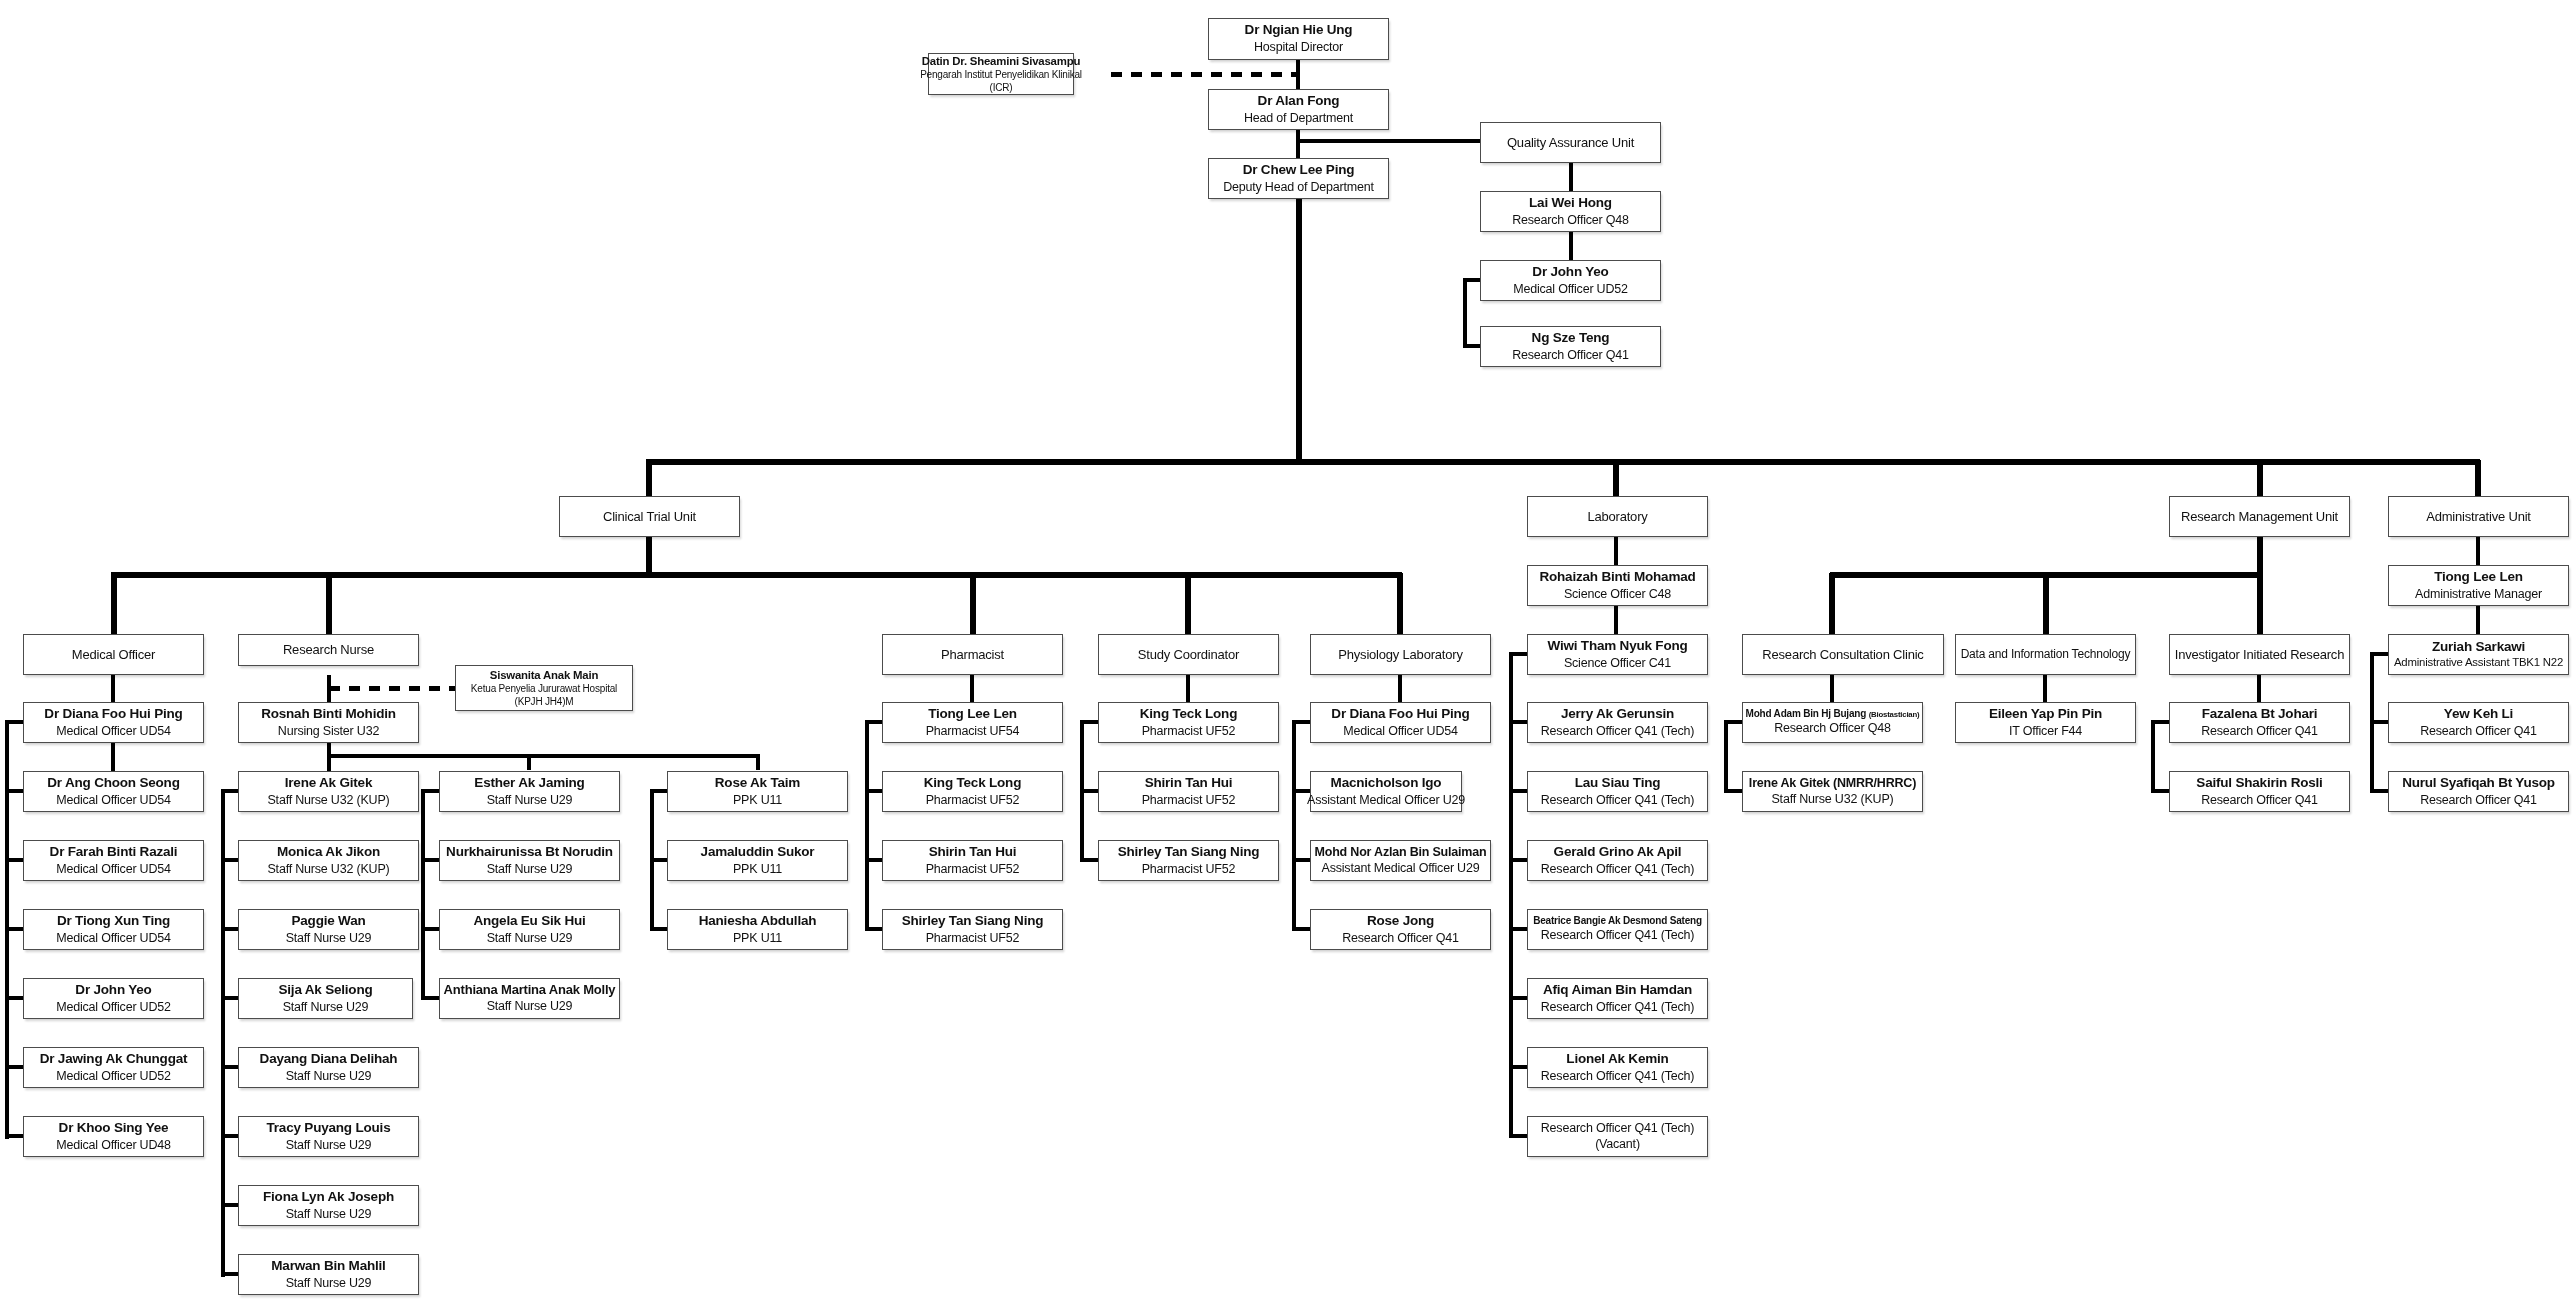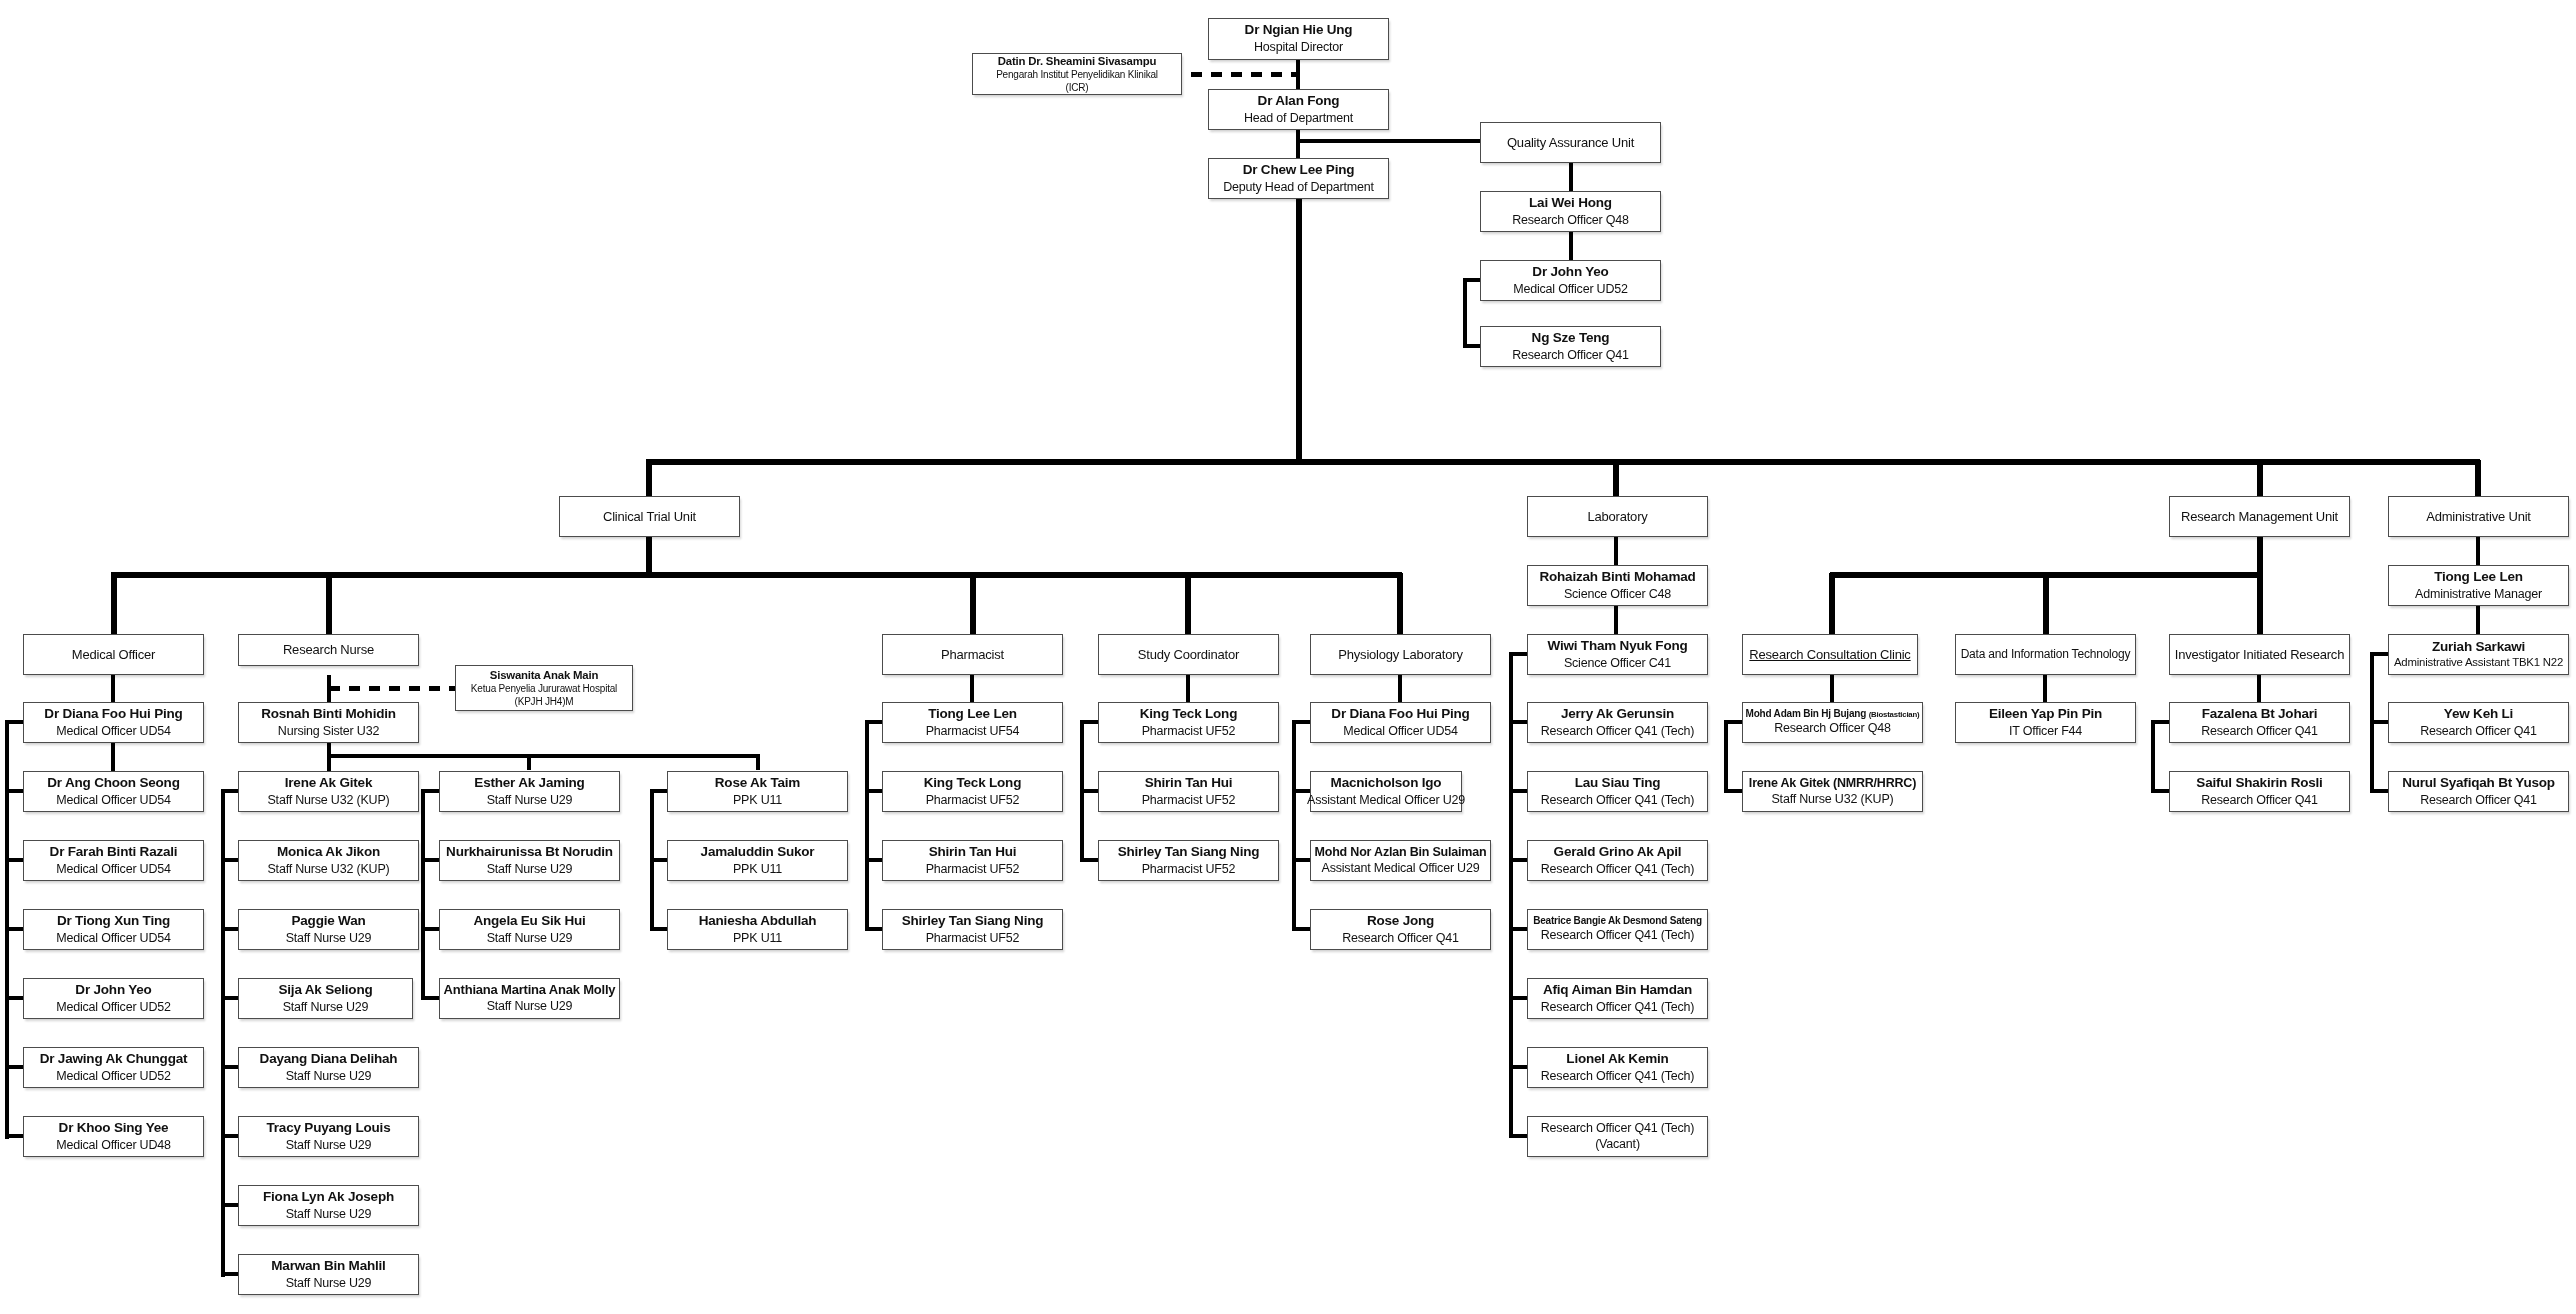--- a/index.html
+++ b/index.html
@@ -150,21 +150,21 @@
       <div class="cline" style="left: 2370px; top: 652px; width: 4.2px; height: 141px;"></div>
       <div class="cline" style="left: 2372px; top: 652px; width: 15.6px; height: 4.2px;"></div>
       <div class="cline" style="left: 2372px; top: 720px; width: 15.6px; height: 4.2px;"></div>
       <div class="cline" style="left: 2372px; top: 789px; width: 15.6px; height: 4.2px;"></div>
     </div>
   <div id="boxes">
       <div class="box" style="left: 1208px; top: 17.7px; width: 181px; height: 42px;">
         <div class="tline name"><span>Dr Ngian Hie Ung</span></div>
         <div class="tline title"><span>Hospital Director</span></div>
       </div>
-      <div class="box small" style="left: 972px; top: 53px; width: 210px; height: 42px;">
+      <div class="box small" style="left: 928px; top: 53px; width: 146px; height: 42px;">
         <div class="tline name"><span>Datin Dr. Sheamini Sivasampu</span></div>
         <div class="tline title"><span>Pengarah Institut Penyelidikan Klinikal</span></div>
         <div class="tline sub"><span>(ICR)</span></div>
       </div>
       <div class="box" style="left: 1208px; top: 89px; width: 181px; height: 41px; justify-content: center;">
         <div class="tline name"><span>Dr Alan Fong</span></div>
         <div class="tline title"><span>Head of Department</span></div>
       </div>
       <div class="box unit" style="left: 1480px; top: 122px; width: 181px; height: 41px;">
         <div class="tline label"><span>Quality Assurance Unit</span></div>
@@ -382,21 +382,21 @@
         <div class="tline title"><span>Research Officer Q41 (Tech)</span></div>
       </div>
       <div class="box" style="left: 1527px; top: 1047px; width: 181px; height: 41px;">
         <div class="tline name"><span>Lionel Ak Kemin</span></div>
         <div class="tline title"><span>Research Officer Q41 (Tech)</span></div>
       </div>
       <div class="box plain" style="left: 1527px; top: 1116px; width: 181px; height: 41px;">
         <div class="tline name"><span>Research Officer Q41 (Tech)</span></div>
         <div class="tline title"><span>(Vacant)</span></div>
       </div>
-      <div class="box unit" style="left: 1742px; top: 634px; width: 176px; height: 41px; text-decoration: underline;">
+      <div class="box unit" style="left: 1742px; top: 634px; width: 202px; height: 41px;">
         <div class="tline label"><span>Research Consultation Clinic</span></div>
       </div>
       <div class="box unit" style="left: 1955px; top: 634px; width: 181px; height: 41px;">
         <div class="tline label" style="font-size: 12px;"><span>Data and Information Technology</span></div>
       </div>
       <div class="box unit" style="left: 2169px; top: 634px; width: 181px; height: 41px;">
         <div class="tline label"><span>Investigator Initiated Research</span></div>
       </div>
       <div class="box" style="left: 1742px; top: 702px; width: 181px; height: 41px; align-items: center;">
         <div class="tline name" style="font-size: 10px;"><span>Mohd Adam Bin Hj Bujang</span> <span class="bsuffix">(Biostastician)</span></div>

